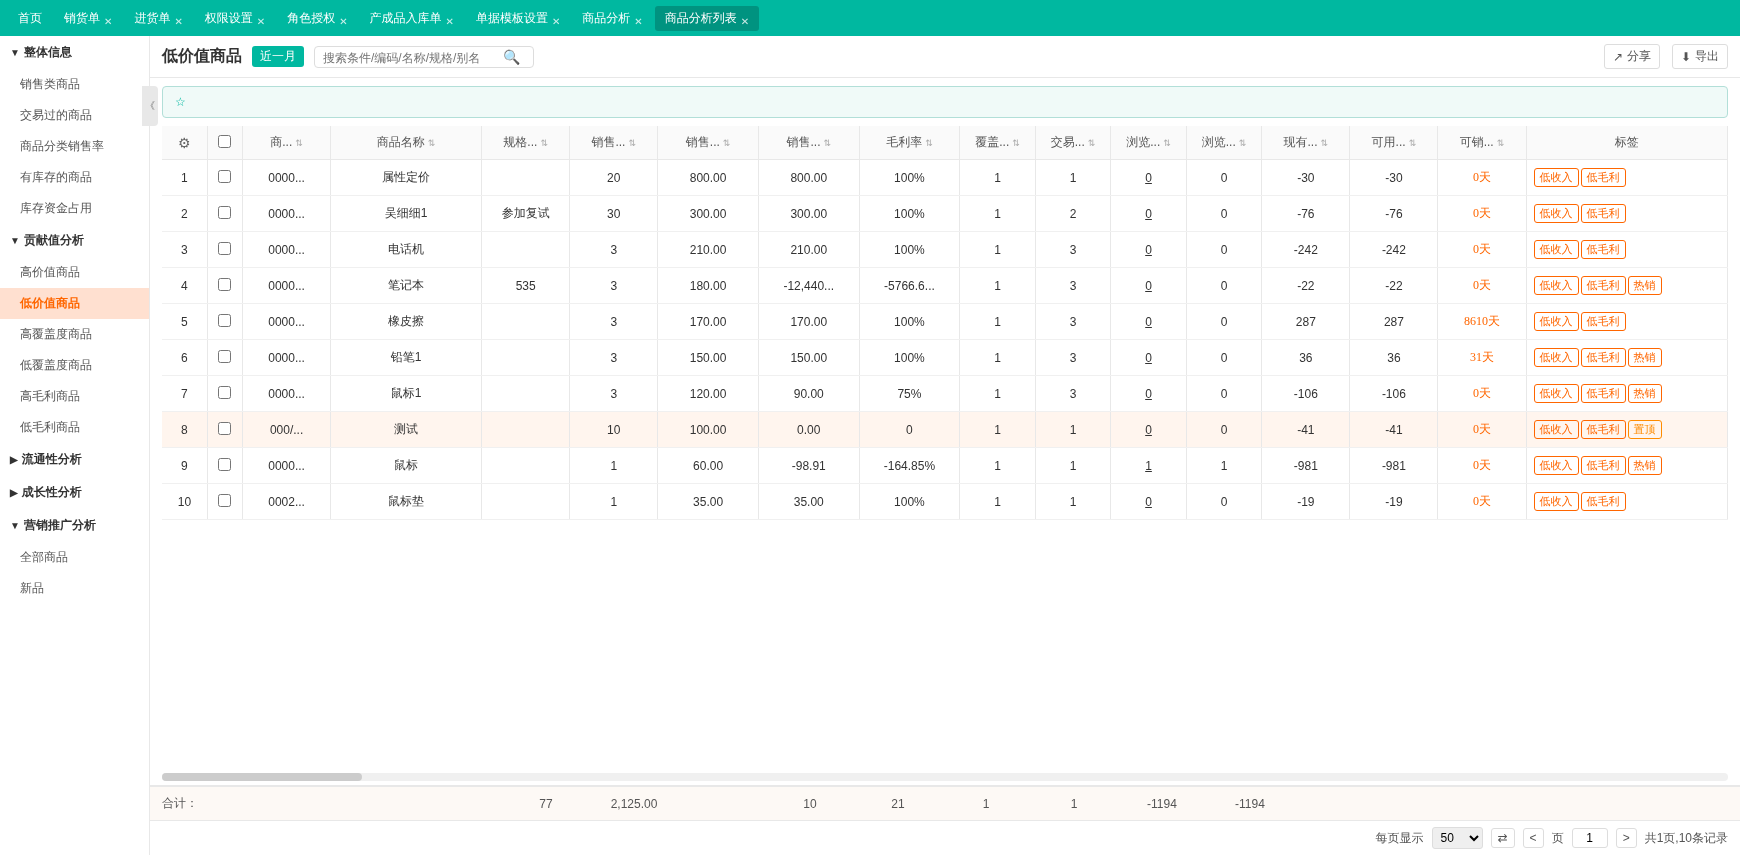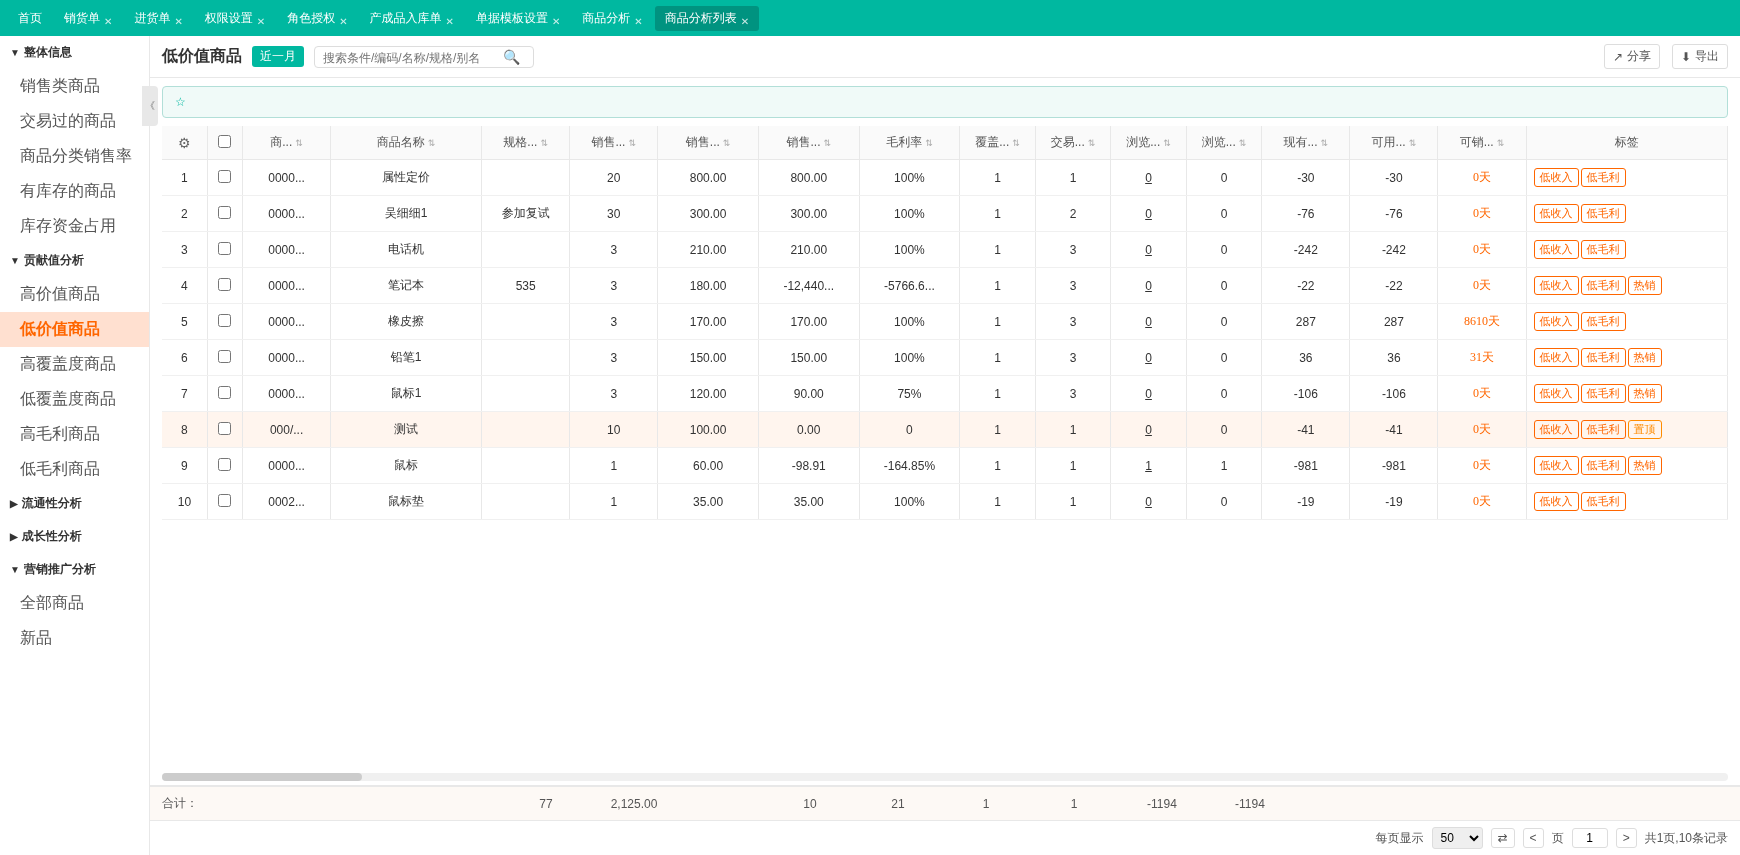--- a/index.html
+++ b/index.html
@@ -46,21 +46,21 @@
       color: #333;
       font-weight: bold;
       font-size: 12px;
       cursor: pointer;
     }
     .sidebar-group-title .arrow { margin-right: 4px; font-size: 10px; }
     .sidebar-item {
       padding: 7px 10px 7px 20px;
       color: #555;
       cursor: pointer;
-      font-size: 16px;
+      font-size: 12px;
     }
     .sidebar-item.active { background: #ffe0d0; color: #ff6600; font-weight: bold; }
     .collapse-btn {
       position: absolute;
       top: 50px;
       left: 142px;
       width: 16px;
       height: 40px;
       background: #e8e8e8;
       border-radius: 0 4px 4px 0;

